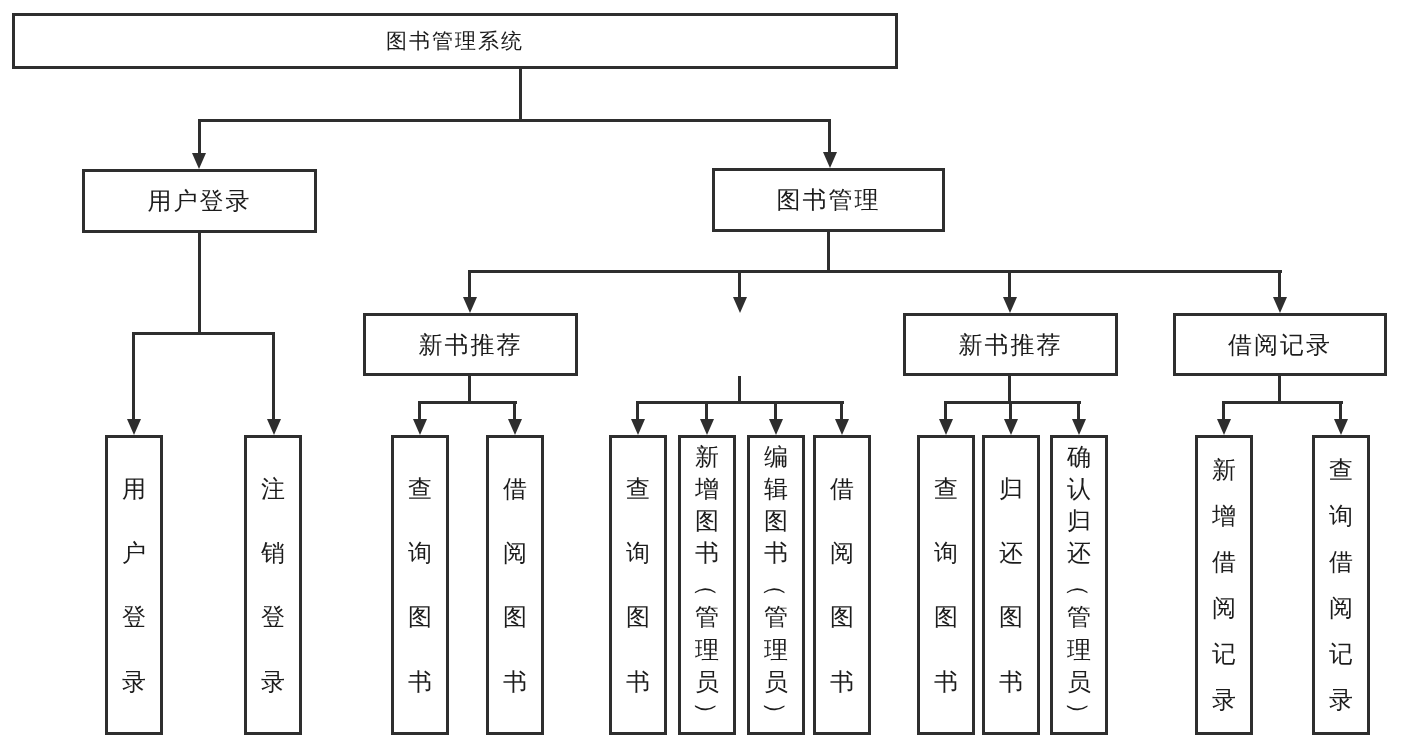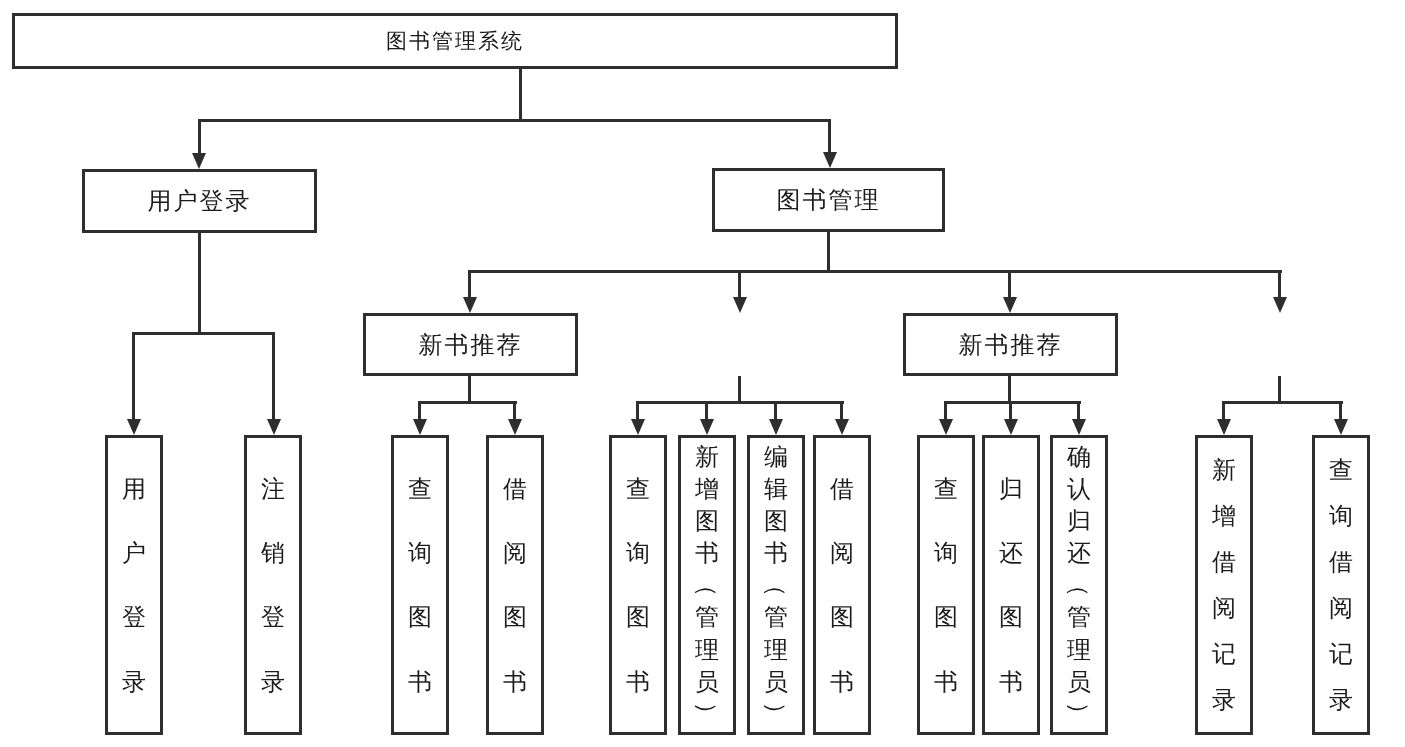--- a/index.html
+++ b/index.html
@@ -36,20 +36,23 @@
   <div class="box" style="left:712px;top:168px;width:233px;height:64px;align-items:center;">
     <span class="hlabel">图书管理</span>
   </div>
 
   <div class="box" style="left:363px;top:313px;width:215px;height:63px;">
     <span class="hlabel">新书推荐</span>
   </div>
   <div class="box" style="left:903px;top:313px;width:215px;height:63px;">
     <span class="hlabel">新书推荐</span>
   </div>
+  <div class="box" style="left:1173px;top:313px;width:214px;height:63px;">
+    <span class="hlabel">借阅记录</span>
+  </div>
 
   <div class="box leaf" style="left:105px;">
     <div class="vtext">
         <div>用</div>
         <div>户</div>
         <div>登</div>
         <div>录</div>
       </div>
   </div>
   <div class="box leaf" style="left:244px;">

